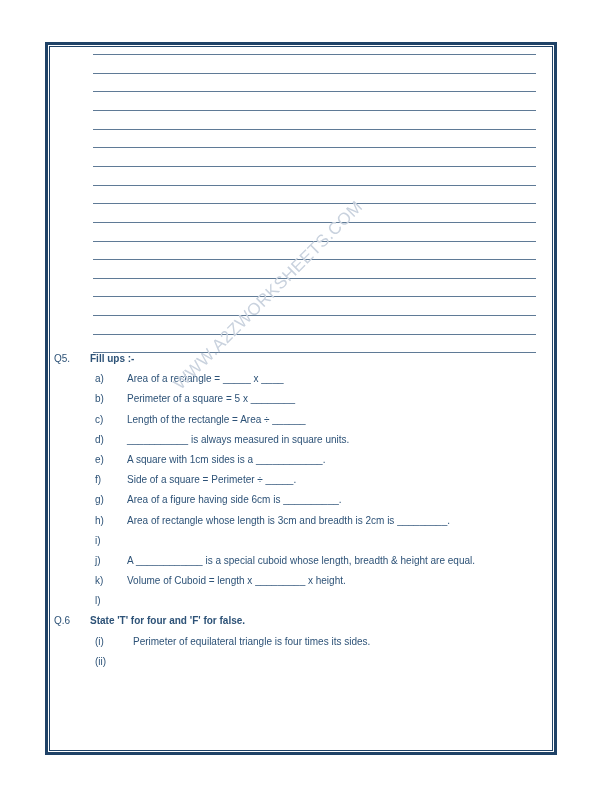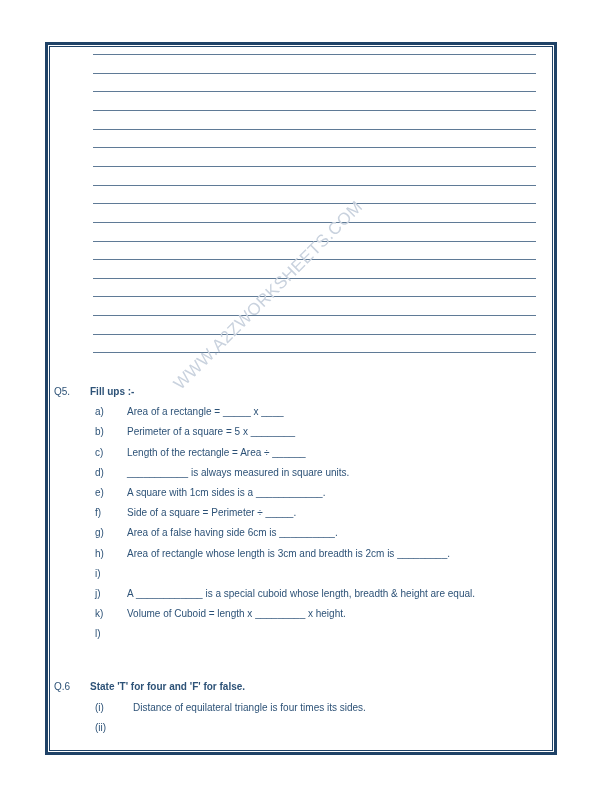--- a/index.html
+++ b/index.html
@@ -80,21 +80,20 @@
     font-size: 10px;
     line-height: 1.0;
   }
 
   .q-row {
     position: relative;
     display: flex;
     align-items: baseline;
     height: 20.2px;
     white-space: nowrap;
-    margin-top: 33px;
   }
 
   .q-tag {
     flex: 0 0 auto;
     width: 38px;
     padding-left: 2px;
     box-sizing: border-box;
   }
   .q-head-text {
     flex: 0 0 auto;
@@ -194,21 +193,21 @@
         <div class="sub-row">
           <span class="sub-label">e)</span>
           <span class="sub-text">A square with 1cm sides is a ____________.</span>
         </div>
         <div class="sub-row">
           <span class="sub-label">f)</span>
           <span class="sub-text">Side of a square = Perimeter ÷ _____.</span>
         </div>
         <div class="sub-row">
           <span class="sub-label">g)</span>
-          <span class="sub-text">Area of a false having side 6cm is __________.</span>
+          <span class="sub-text">Area of a figure having side 6cm is __________.</span>
         </div>
         <div class="sub-row">
           <span class="sub-label">h)</span>
           <span class="sub-text">Area of rectangle whose length is 3cm and breadth is 2cm is _________.</span>
         </div>
         <div class="sub-row">
           <span class="sub-label">i)</span>
         </div>
         <div class="sub-row">
           <span class="sub-label">j)</span>
@@ -220,21 +219,21 @@
         </div>
         <div class="sub-row">
           <span class="sub-label">l)</span>
         </div>
         <div class="q-row">
           <span class="q-tag">Q.6</span>
           <span class="q-head-text">State 'T' for four and 'F' for false.</span>
         </div>
         <div class="sub-row">
           <span class="sub-label roman">(i)</span>
-          <span class="sub-text">Distance of equilateral triangle is four times its sides.</span>
+          <span class="sub-text">Perimeter of equilateral triangle is four times its sides.</span>
         </div>
         <div class="sub-row">
           <span class="sub-label roman">(ii)</span>
         </div>
       </div>
 
   </div>
 
   <div id="watermark">WWW.A2ZWORKSHEETS.COM</div>
 

